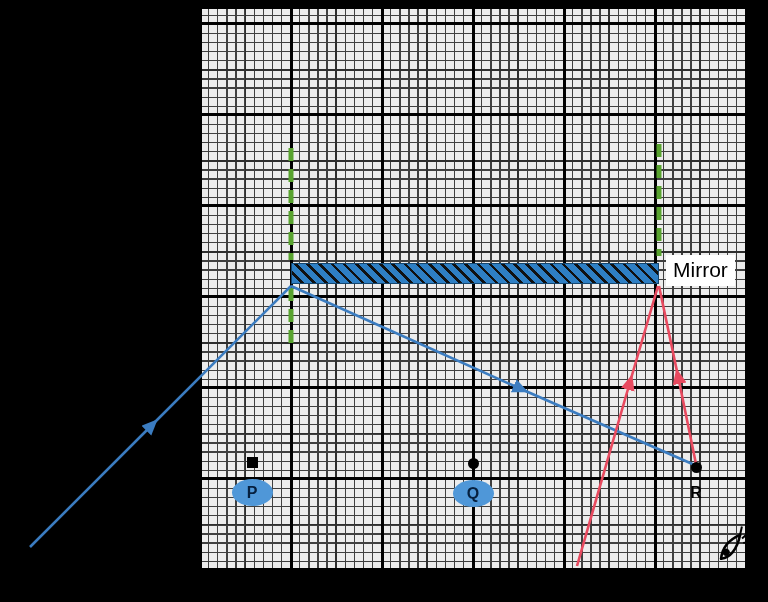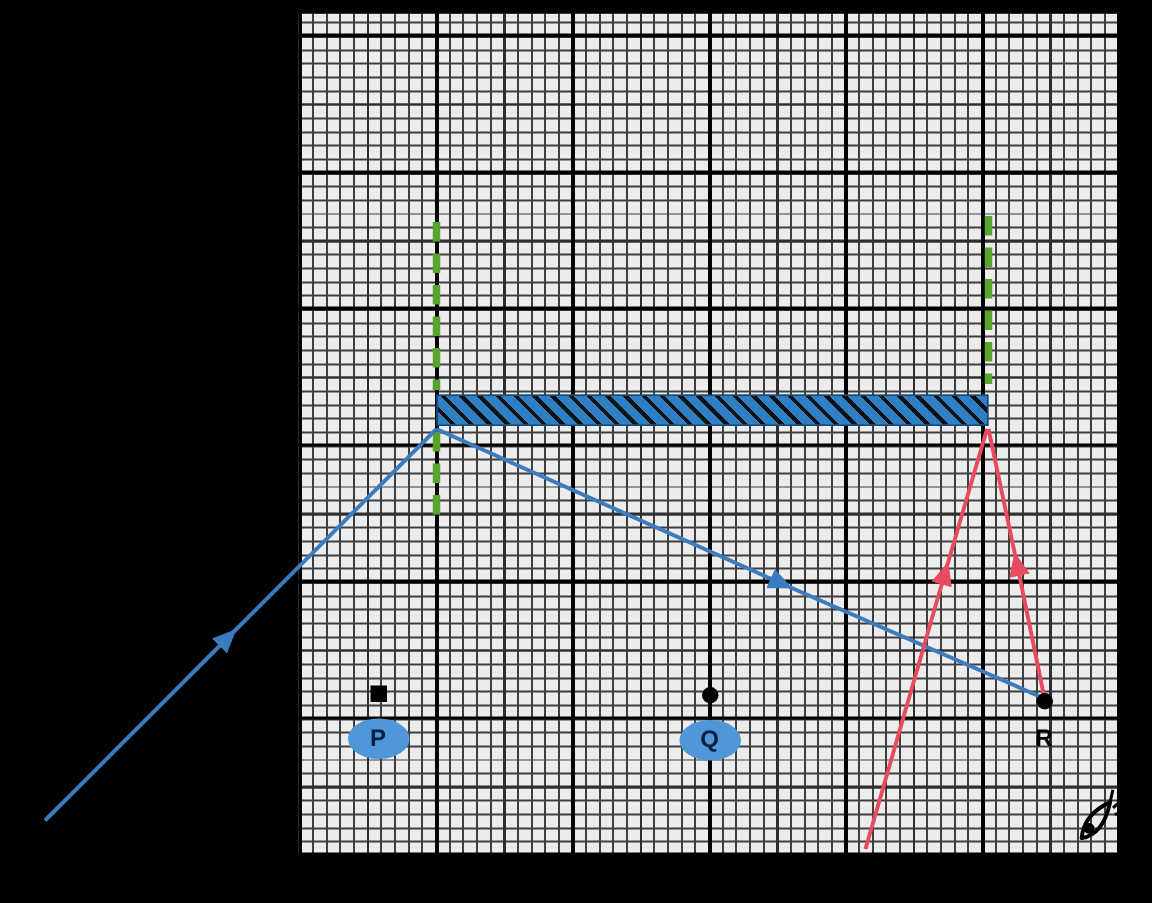--- a/index.html
+++ b/index.html
@@ -88,14 +88,15 @@
 
   <div id="points-layer">
       <div class="pt-marker sq" style="left: 246.5px; top: 456.5px;"></div>
       <div class="pt-badge" style="left: 231.5px; top: 479px;">P</div>
       <div class="pt-marker ci" style="left: 467.5px; top: 457.5px;"></div>
       <div class="pt-badge" style="left: 452.5px; top: 480px;">Q</div>
       <div class="pt-marker ci" style="left: 690.5px; top: 461.5px;"></div>
       <div class="pt-label" style="left: 675.5px; top: 484px;">R</div>
     </div>
 
+  <div id="mirror-label">Mirror</div>
 
 </div>
 
 </body></html>

